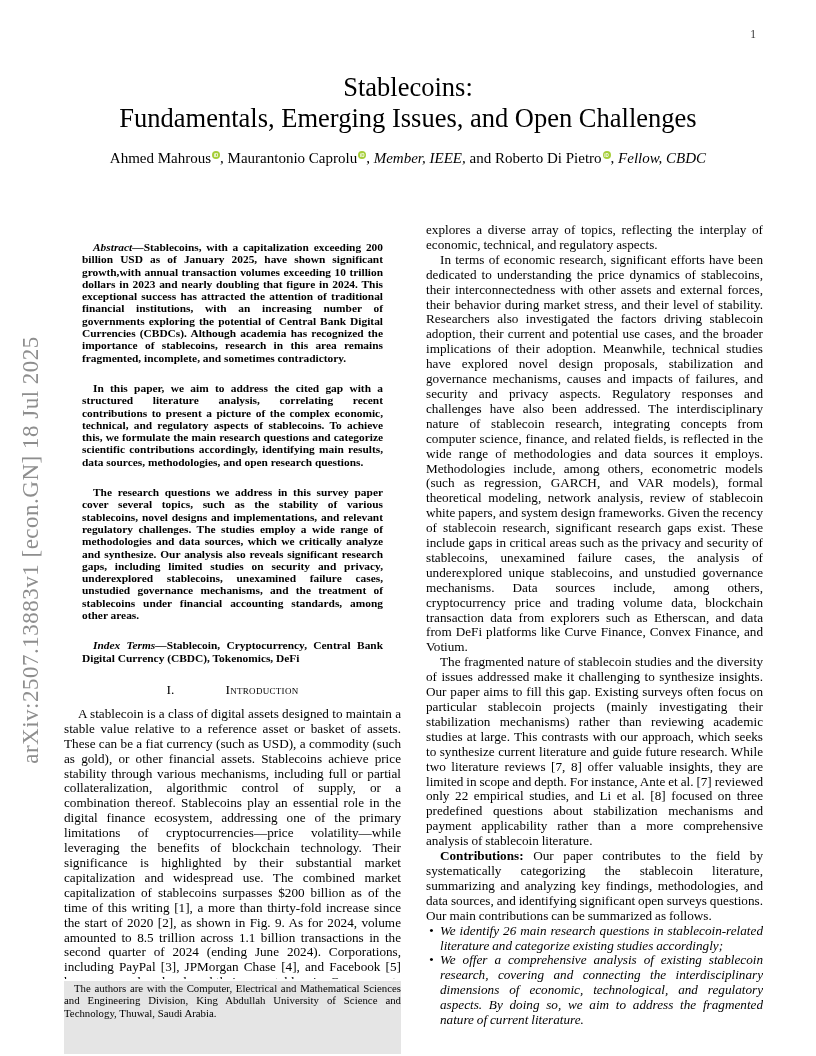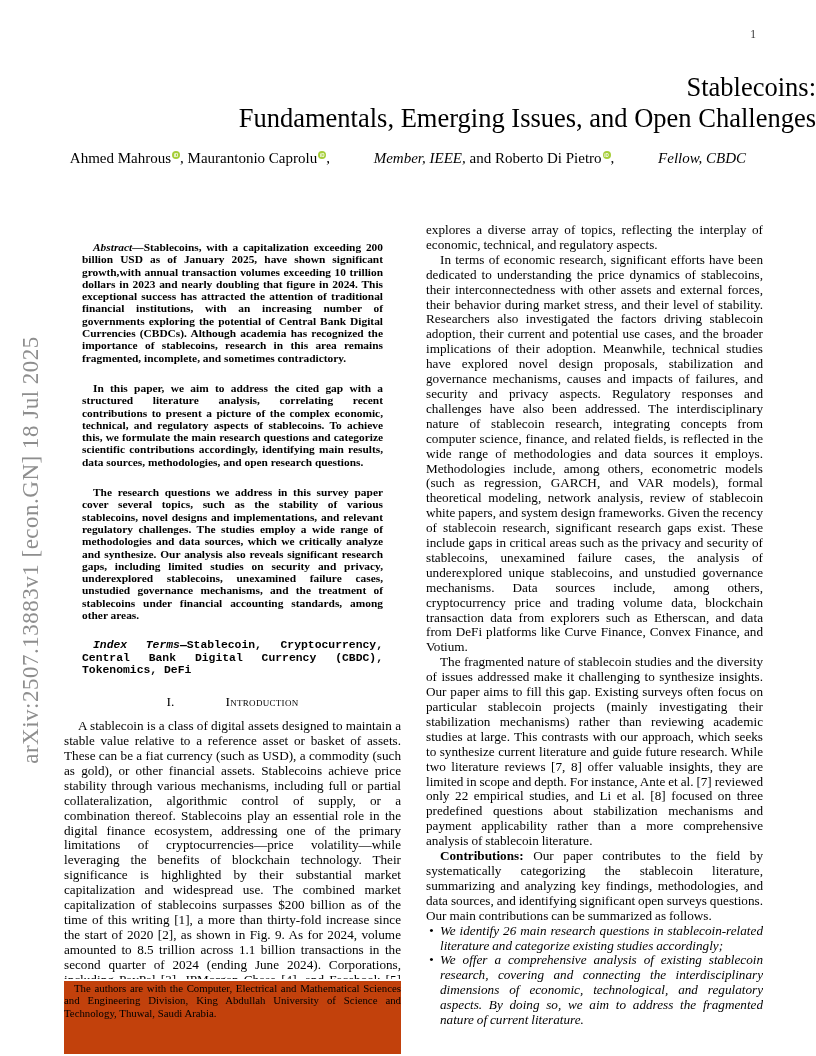--- a/index.html
+++ b/index.html
@@ -12,61 +12,61 @@
   .page-number { position:absolute; top:28px; right:60px; font-size:11.5px; color:#333; }
 
   .arxiv-banner {
     position:absolute; top:550px; left:31px;
     transform:translate(-50%,-50%) rotate(-90deg);
     white-space:nowrap; font-size:23px; color:#8e8e8e; letter-spacing:0.5px;
   }
 
   .header { position:absolute; top:72px; left:0; width:816px; text-align:center; }
   .title { margin:0; font-size:26.5px; font-weight:normal; line-height:31px; }
-  .title-line { display:block;text-align:right; }
+  .title-line { display:block; }
   .authors { margin-top:16px; font-size:15px; }
-  .it { font-style:italic;margin-left:40px; }
+  .it { font-style:italic; }
 
   .orcid {
     display:inline-block; width:8px; height:8px; background:#A6CE39;
     border-radius:50%; vertical-align:4px; margin-left:1px; position:relative;
   }
   .orcid::after {
     content:"iD"; position:absolute; top:50%; left:50%;
     transform:translate(-50%,-50%); font-size:4.5px; color:#fff;
     font-family:"Liberation Sans", sans-serif; font-weight:bold;
   }
 
   .col { position:absolute; top:223px; width:337px; text-align:justify; }
   .col-left  { left:64px;  height:756px; overflow:hidden; }
   .col-right { left:426px; height:810px; overflow:hidden; }
 
   .abstract p, .index-terms p { margin:18px; font-weight:bold; font-size:11.4px; line-height:12.3px; }
   .abs-label { font-style:italic; }
   .indent { text-indent:11px; }
-  .index-terms { margin-top:9px;font-family:Liberation Mono, monospace; }
+  .index-terms { margin-top:9px; }
 
   .section-heading { margin:12px 0 9px; text-align:center; font-size:13.5px; font-weight:normal; }
   .sec-num { margin-right:7px; }
   .sc { font-variant:small-caps; letter-spacing:0.3px;margin-left:44px; }
 
   .body-text p { margin:0; font-size:13.2px; line-height:14.9px; word-spacing:-0.4px; }
   .body-text .p-indent { text-indent:14px; }
   .contrib-label { font-weight:bold; }
 
   .bullets { margin:0; padding:0 0 0 14px; list-style:none; }
   .bullets li {
     position:relative; font-size:13.2px; line-height:14.9px;
     word-spacing:-0.4px; text-align:justify;font-style:italic;
   }
   .bullets li::before { content:"\2022"; position:absolute; left:-11px; }
 
   .footnote {
     position:absolute; top:981px; left:64px; width:337px; height:72px;
-    background:#c2410c; font-size:10.8px; line-height:12.4px;
+    background:#e5e5e5; font-size:10.8px; line-height:12.4px;
     text-align:justify; text-indent:10px; padding-top:1px;
   }
 </style>
 </head>
 <body>
 
 <div class="page">
 
   <div class="page-number">1</div>
 

